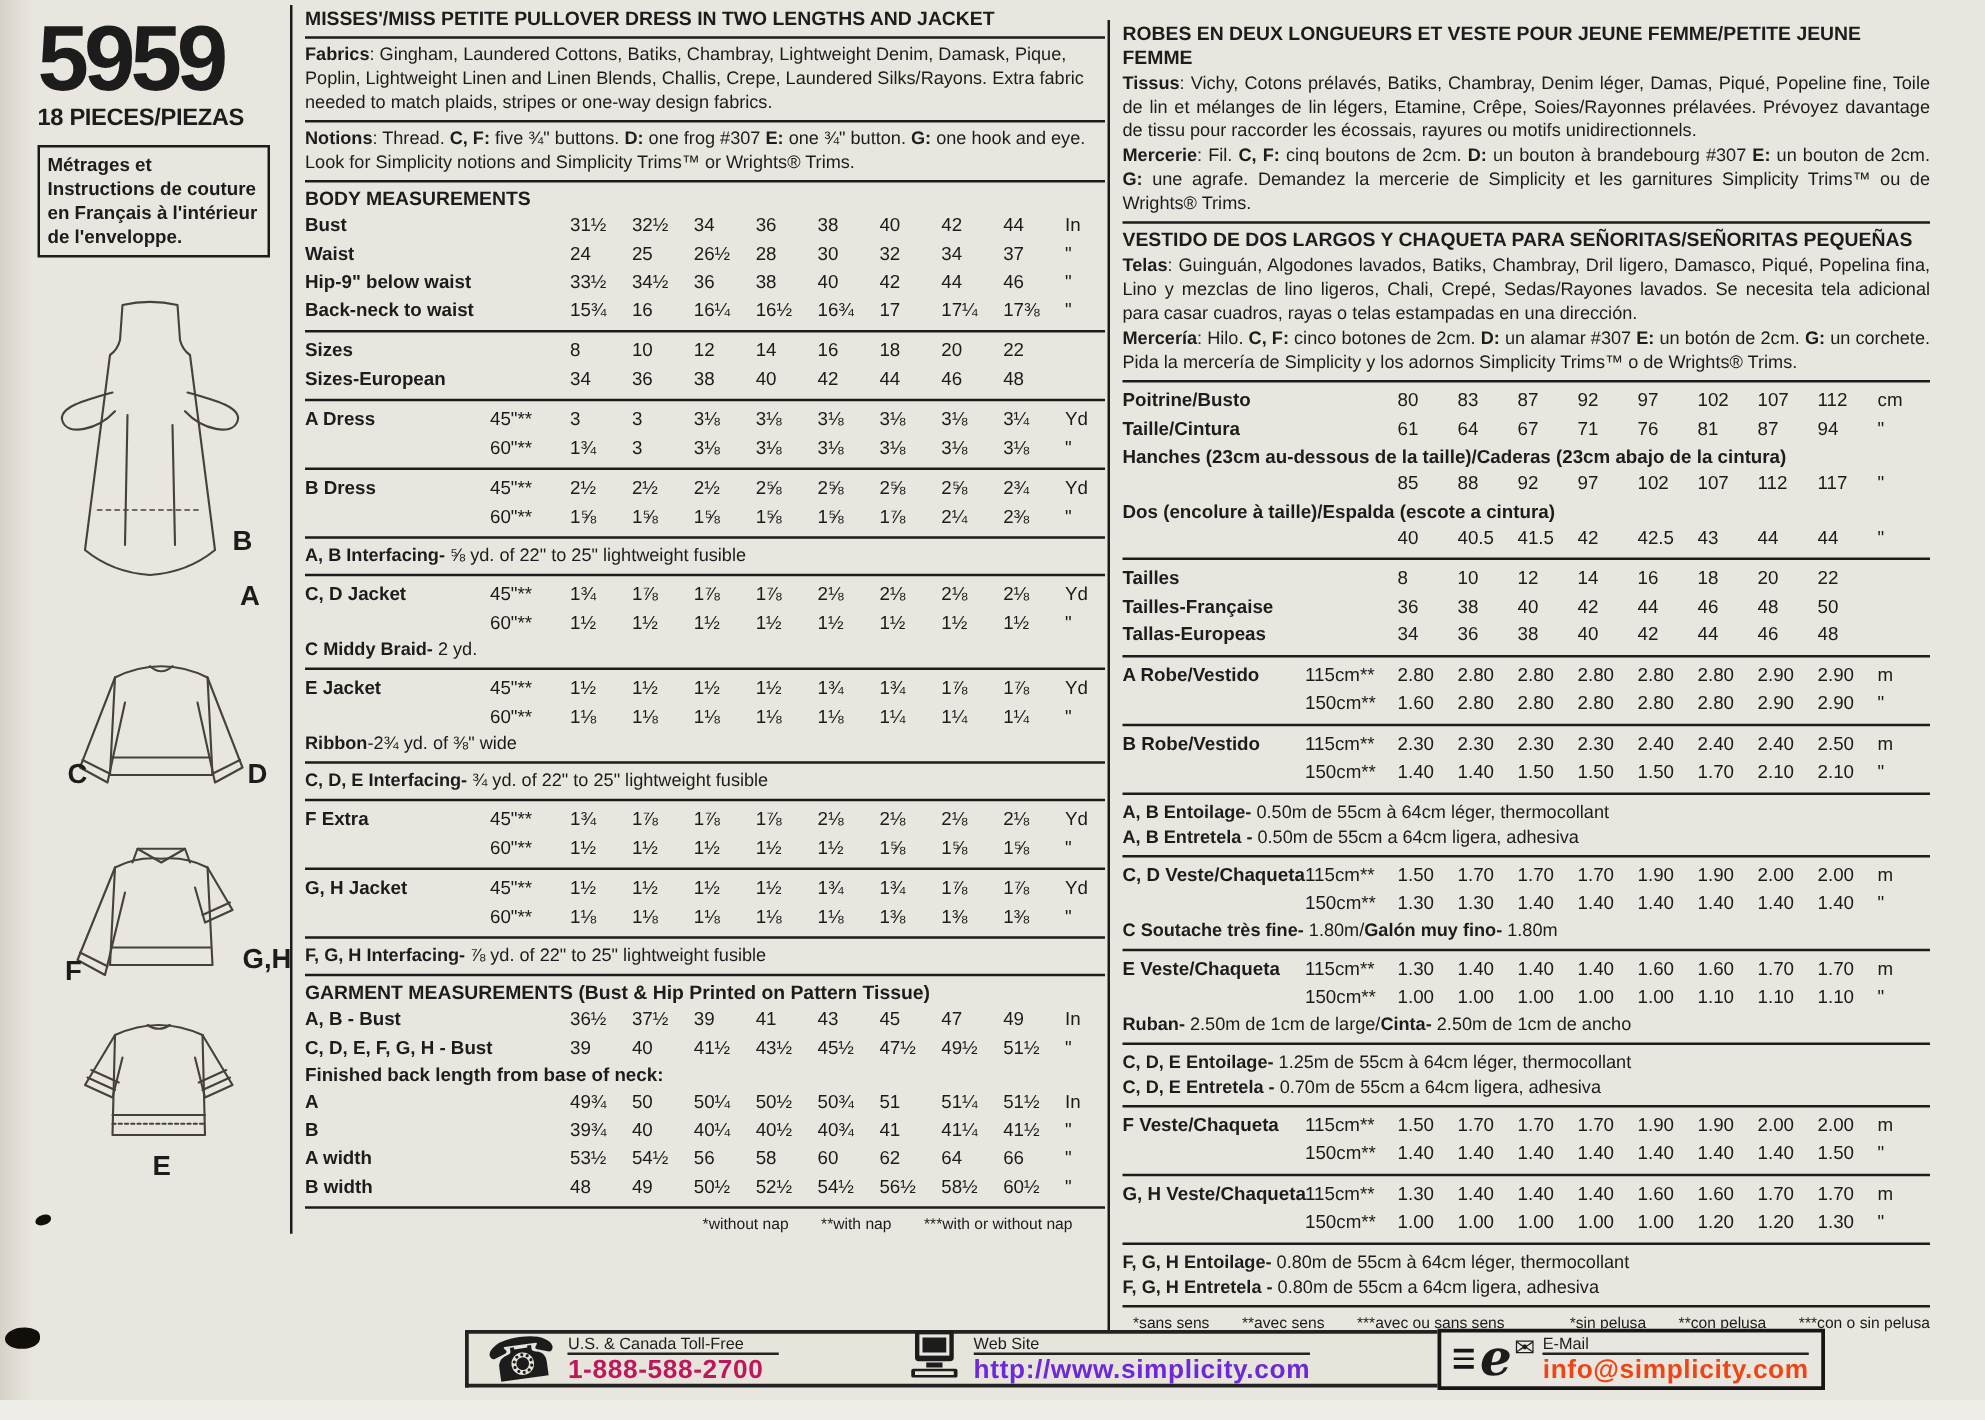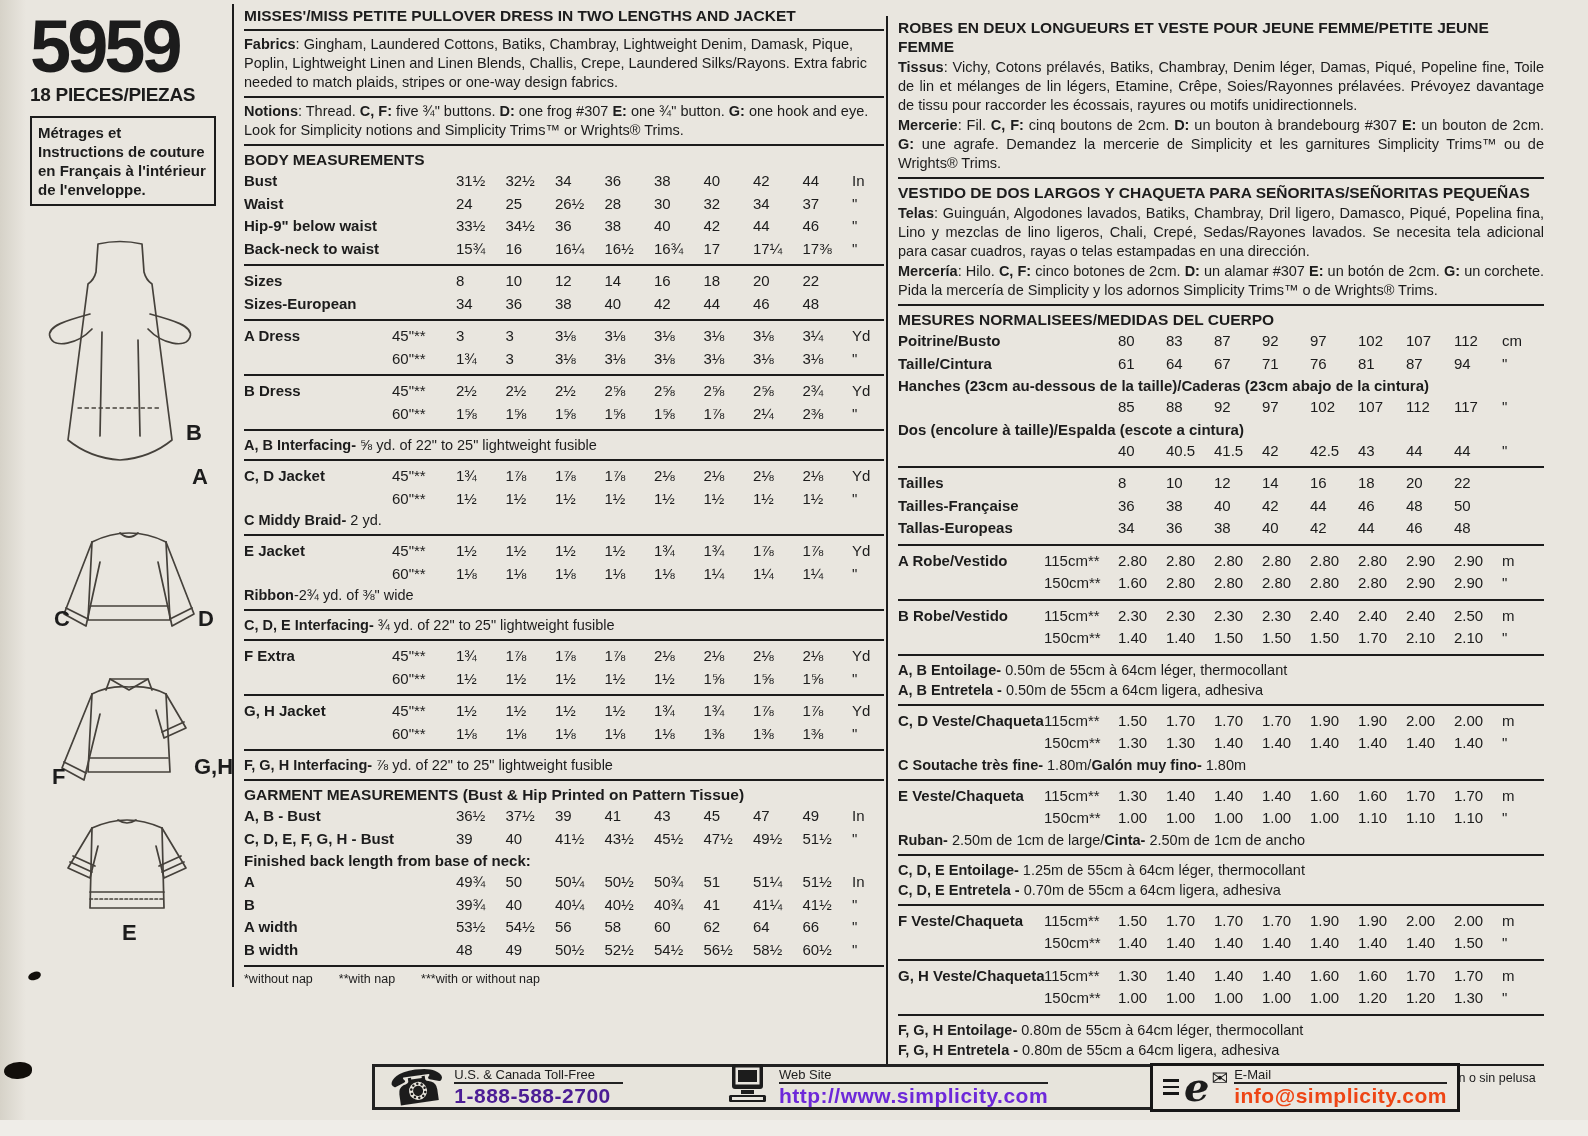--- a/index.html
+++ b/index.html
@@ -32,21 +32,21 @@
   .widelabel{font-weight:bold;font-size:15px;line-height:21px}
   .para{font-size:14.5px;line-height:19px;margin:1px 0}
   #col-right .para{text-align:justify}
   .note{font-size:14.5px;line-height:20px}
   .mrow{display:grid;align-items:baseline;font-size:15px;line-height:22.5px}
   #col-mid .mrow{grid-template-columns:148px 64px repeat(8,49.5px) 26px}
   #col-right .mrow{grid-template-columns:146px 74px repeat(8,48px) 24px}
   .mrow .lab{font-weight:bold;white-space:nowrap}
   .mrow .lab.span2{grid-column:1 / span 2}
   .mrow .wid,.mrow .val,.mrow .unit{white-space:nowrap}
-  .footnote{font-size:12.5px;line-height:16px;margin-top:3px;display:flex;justify-content:flex-start}
+  .footnote{font-size:12.5px;line-height:16px;margin-top:3px;display:flex;justify-content:flex-end}
   .footnote .grp span{margin-right:26px}
   .footnote .grp.right span{margin-right:0;margin-left:26px}
   
   #footer-band{position:absolute;left:372px;top:1064px;width:1088px;height:46px;
                border:3px solid #222;border-right:none;background:#e7e4dc;
                display:flex;align-items:center;justify-content:space-between;padding:0 0 0 14px}
   .band-group{display:flex;align-items:center}
   .band-icon-phone{font-size:46px;line-height:40px;margin-right:8px;transform:rotate(-8deg)}
   .band-text{display:flex;flex-direction:column;justify-content:center}
   .band-text .lbl{font-size:13px;line-height:15px;border-bottom:2px solid #222;
@@ -485,21 +485,20 @@
 <div id="col-right">
   <div class="col-title">ROBES EN DEUX LONGUEURS ET VESTE POUR JEUNE FEMME/PETITE JEUNE FEMME</div>
   <div>
       <div class="para"><span class="b">Tissus</span><span>: Vichy, Cotons prélavés, Batiks, Chambray, Denim léger, Damas, Piqué, Popeline fine, Toile de lin et mélanges de lin légers, Etamine, Crêpe, Soies/Rayonnes prélavées. Prévoyez davantage de tissu pour raccorder les écossais, rayures ou motifs unidirectionnels.</span></div>
       <div class="para"><span class="b">Mercerie</span><span>: Fil. </span><span class="b">C, F:</span><span> cinq boutons de 2cm. </span><span class="b">D:</span><span> un bouton à brandebourg #307 </span><span class="b">E:</span><span> un bouton de 2cm. </span><span class="b">G:</span><span> une agrafe. Demandez la mercerie de Simplicity et les garnitures Simplicity Trims™ ou de Wrights® Trims.</span></div>
       <div class="rule"></div>
       <div class="sec-header">VESTIDO DE DOS LARGOS Y CHAQUETA PARA SEÑORITAS/SEÑORITAS PEQUEÑAS</div>
       <div class="para"><span class="b">Telas</span><span>: Guinguán, Algodones lavados, Batiks, Chambray, Dril ligero, Damasco, Piqué, Popelina fina, Lino y mezclas de lino ligeros, Chali, Crepé, Sedas/Rayones lavados. Se necesita tela adicional para casar cuadros, rayas o telas estampadas en una dirección.</span></div>
       <div class="para"><span class="b">Mercería</span><span>: Hilo. </span><span class="b">C, F:</span><span> cinco botones de 2cm. </span><span class="b">D:</span><span> un alamar #307 </span><span class="b">E:</span><span> un botón de 2cm. </span><span class="b">G:</span><span> un corchete. Pida la mercería de Simplicity y los adornos Simplicity Trims™ o de Wrights® Trims.</span></div>
       <div class="rule"></div>
-      <div class="sec-header">MESURES NORMALISEES/MEDIDAS DEL CUERPO</div>
       <div class="mrow">
         <div class="lab span2">Poitrine/Busto</div>
         <div class="val">80</div>
         <div class="val">83</div>
         <div class="val">87</div>
         <div class="val">92</div>
         <div class="val">97</div>
         <div class="val">102</div>
         <div class="val">107</div>
         <div class="val">112</div>
@@ -771,21 +770,21 @@
         <div class="grp right"><span>*sin pelusa</span><span>**con pelusa</span><span>***con o sin pelusa</span></div>
       </div>
     </div>
 </div>
 
 <div id="footer-band">
   <div class="band-group">
     <span class="band-icon-phone">☎</span>
     <span class="band-text">
       <span class="lbl">U.S. &amp; Canada Toll-Free</span>
-      <span class="val" style="color:#4c1d95">1-888-588-2700</span>
+      <span class="val" style="color:#be185d">1-888-588-2700</span>
     </span>
   </div>
   <div class="band-group">
     <svg class="band-icon-computer" width="46" height="42" viewBox="0 0 46 42">
       <rect x="7" y="1" width="31" height="25" rx="3" fill="#1c1c1c"></rect>
       <rect x="10.5" y="4.5" width="24" height="17" fill="#e9e6df"></rect>
       <rect x="13" y="7" width="19" height="12" fill="#1c1c1c"></rect>
       <rect x="16" y="27" width="13" height="4" fill="#1c1c1c"></rect>
       <rect x="4" y="32" width="37" height="7" rx="1.5" fill="#1c1c1c"></rect>
       <rect x="7" y="34" width="31" height="3" fill="#e9e6df"></rect>

